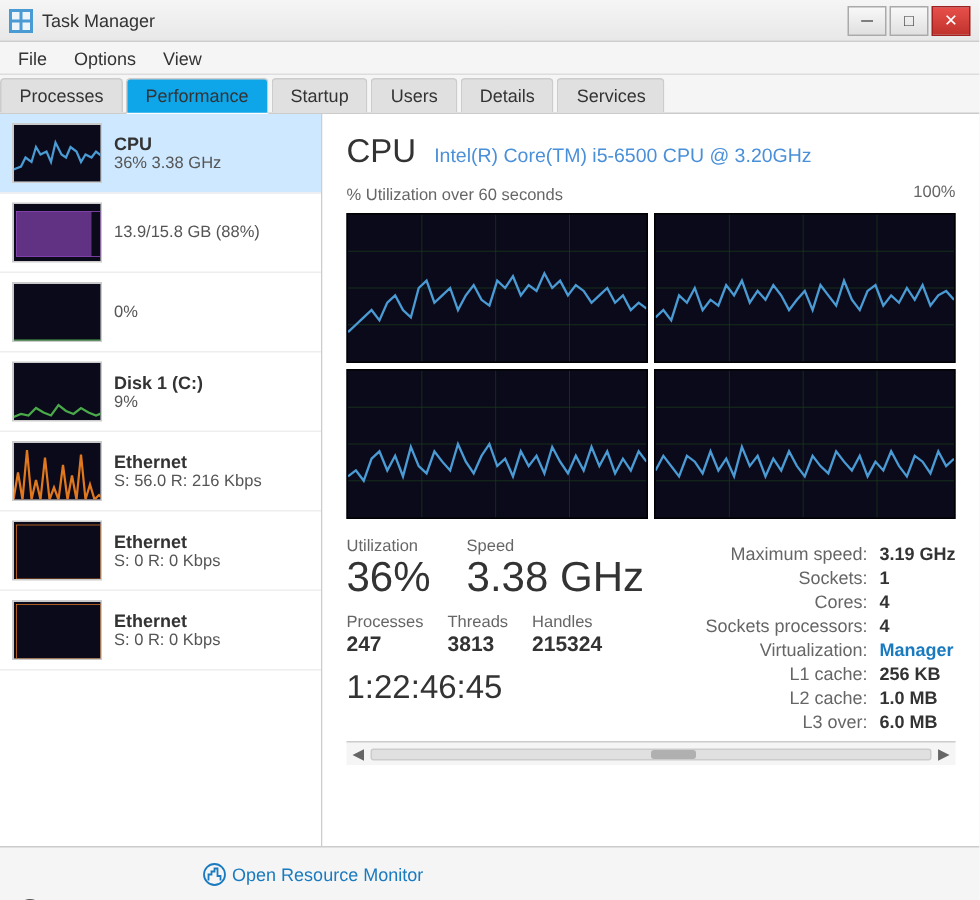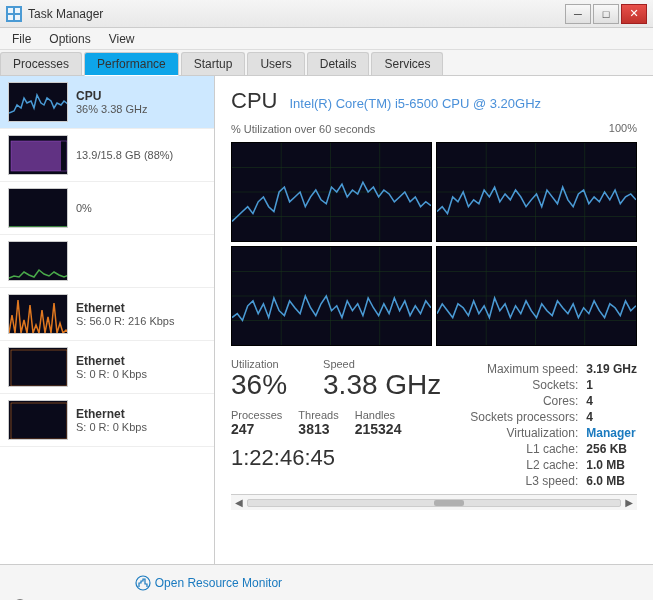--- a/index.html
+++ b/index.html
@@ -72,21 +72,21 @@
     .chart-section { margin-bottom: 8px; }
     .chart-label { font-size: 11px; color: #666; margin-bottom: 4px; }
     .chart-label-right { float: right; }
 
     .charts-grid { display: grid; grid-template-columns: 1fr 1fr; gap: 4px; margin-bottom: 12px; }
     .chart-box {
       border: 1px solid #000; background: #0a0a1a;
       height: 100px; position: relative; overflow: hidden;
     }
 
-    .stats-row { display: flex; gap: 36px; margin-bottom: 8px; align-items: center; }
+    .stats-row { display: flex; gap: 24px; margin-bottom: 8px; align-items: center; }
     .stat-block {}
     .stat-label { font-size: 11px; color: #666; }
     .stat-value { font-size: 28px; font-weight: 300; color: #333; line-height: 1.1; }
 
     .stats-row2 { display: flex; gap: 16px; margin-bottom: 8px; }
     .stat-block2 {}
     .stat-label2 { font-size: 11px; color: #666; }
     .stat-value2 { font-size: 14px; color: #333; font-weight: 600; }
 
     .uptime-block { margin-bottom: 12px; }
@@ -192,20 +192,24 @@
         <div class="sidebar-sub">0%</div>
       </div>
     </div>
 
     <div class="sidebar-item">
       <div class="sidebar-thumb">
         <svg width="60" height="40" viewBox="0 0 60 40">
           <rect width="60" height="40" fill="#0a0a1a"></rect>
           <polyline points="0,36 5,34 10,35 15,30 20,33 25,35 30,28 35,32 40,34 45,30 50,33 55,35 60,33" fill="none" stroke="#4aaa4a" stroke-width="1.5"></polyline>
         </svg>
+      </div>
+      <div class="sidebar-info">
+        <div class="sidebar-title">Disk 1 (C:)</div>
+        <div class="sidebar-sub">9%</div>
       </div>
     </div>
 
     <div class="sidebar-item">
       <div class="sidebar-thumb">
         <svg width="60" height="40" viewBox="0 0 60 40">
           <rect width="60" height="40" fill="#0a0a1a"></rect>
           <polyline points="0,38 3,20 6,38 9,5 12,38 15,25 18,38 21,10 24,38 27,30 30,38 33,15 36,38 39,22 42,38 45,8 48,38 51,28 54,38 57,35 60,38" fill="none" stroke="#e07820" stroke-width="1.5"></polyline>
         </svg>
       </div>
@@ -354,21 +358,21 @@
         <span class="rs-label">Cores:</span>
         <span class="rs-value">4</span>
         <span class="rs-label">Sockets processors:</span>
         <span class="rs-value">4</span>
         <span class="rs-label">Virtualization:</span>
         <span class="rs-value highlight">Manager</span>
         <span class="rs-label">L1 cache:</span>
         <span class="rs-value">256 KB</span>
         <span class="rs-label">L2 cache:</span>
         <span class="rs-value">1.0 MB</span>
-        <span class="rs-label">L3 speed:</span>
+        <span class="rs-label">L3 over:</span>
         <span class="rs-value">6.0 MB</span>
       </div>
     </div>
 
     <div class="scrollbar-area">
       <span class="scroll-arrow">◀</span>
       <div class="scrollbar-track">
         <div class="scrollbar-thumb"></div>
       </div>
       <span class="scroll-arrow">▶</span>

